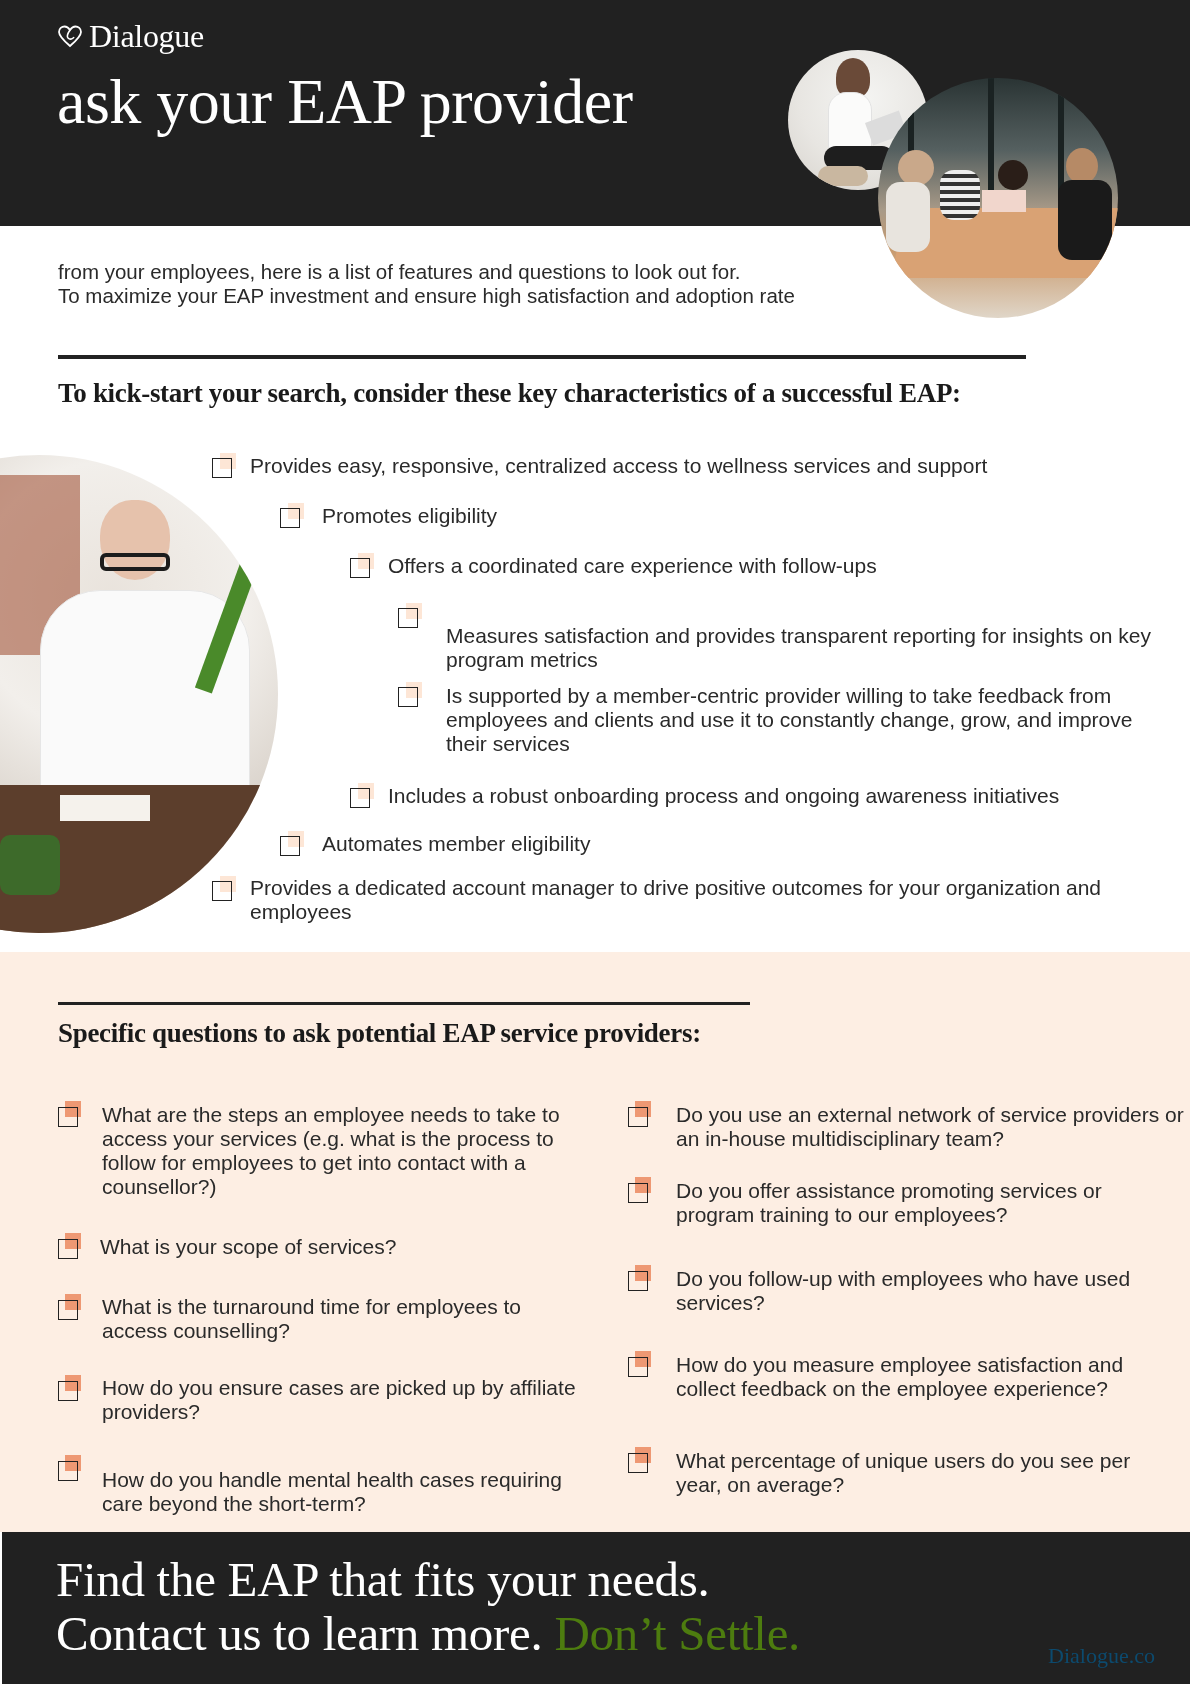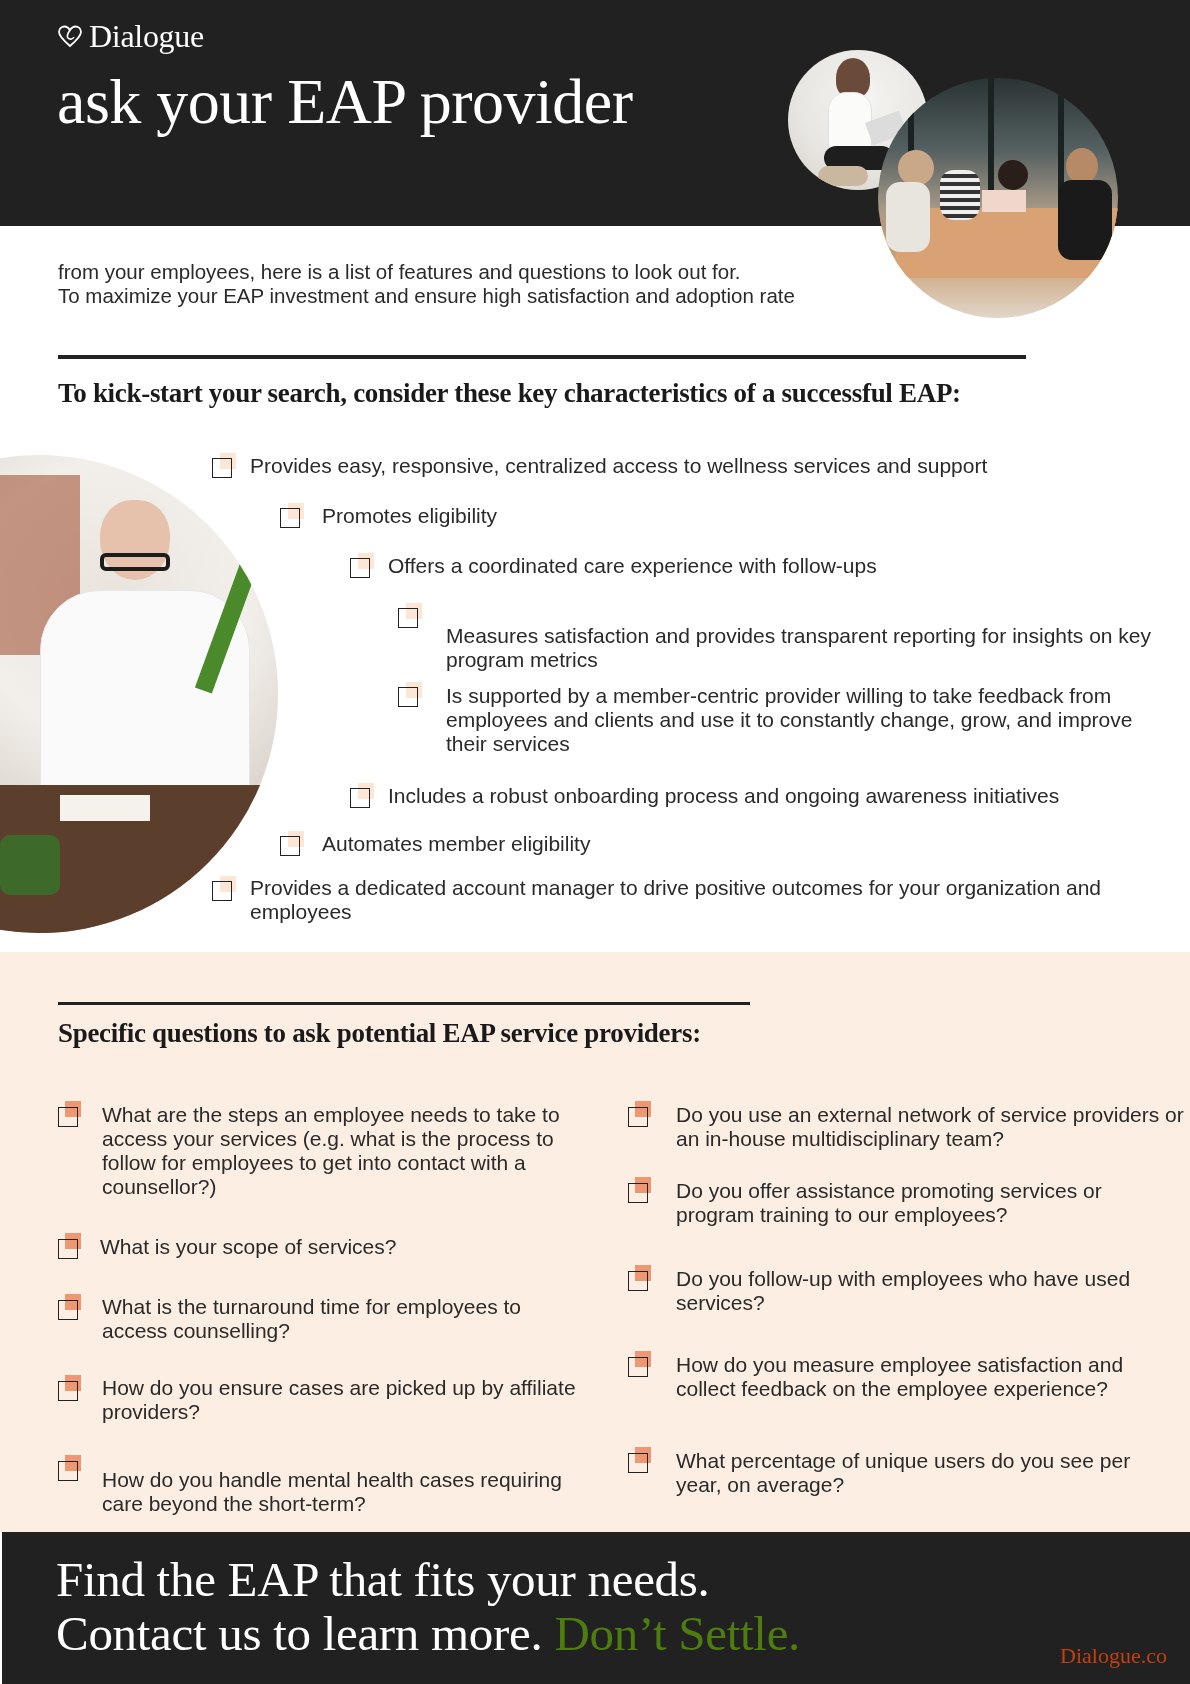--- a/index.html
+++ b/index.html
@@ -43,21 +43,21 @@
 
   
   .peach { position: absolute; left: 0; top: 952px; width: 1190px; height: 580px; background: #fdeee3; }
 
   
   .footer { position: absolute; left: 2px; top: 1532px; width: 1188px; height: 152px; background: #212121; }
   .footer-line { position: absolute; left: 56px; color: #ffffff; font-size: 49px; line-height: 54px; letter-spacing: -0.3px; white-space: nowrap; }
   .fl-1 { top: 1553px; }
   .fl-2 { top: 1607px; }
   .accent-text { color: #4d7c0f; }
-  .footer-url { position: absolute; left: 1048px; top: 1643px; color: #c2410c; font-size: 22px; margin-left: 12px; }
+  .footer-url { position: absolute; left: 1048px; top: 1643px; color: #0c4a6e; font-size: 22px; }
 </style>
 </head>
 <body>
 
 <div class="header"></div>
 
 <div class="brand">
   <svg class="brand-logo" viewBox="0 0 26 26">
     <path d="M13 22 C6 16 2 12 2 8 C2 4.5 4.8 2.5 7.5 2.5 C10 2.5 12 4.5 13 6 C14 4.5 16 2.5 18.5 2.5 C21.2 2.5 24 4.5 24 8 C24 12 20 16 13 22 Z" fill="none" stroke="#fff" stroke-width="1.8"></path>
     <path d="M13 6 C11 9 9 12 11 14 C13 16 16 15 17 13" fill="none" stroke="#fff" stroke-width="1.6"></path>

